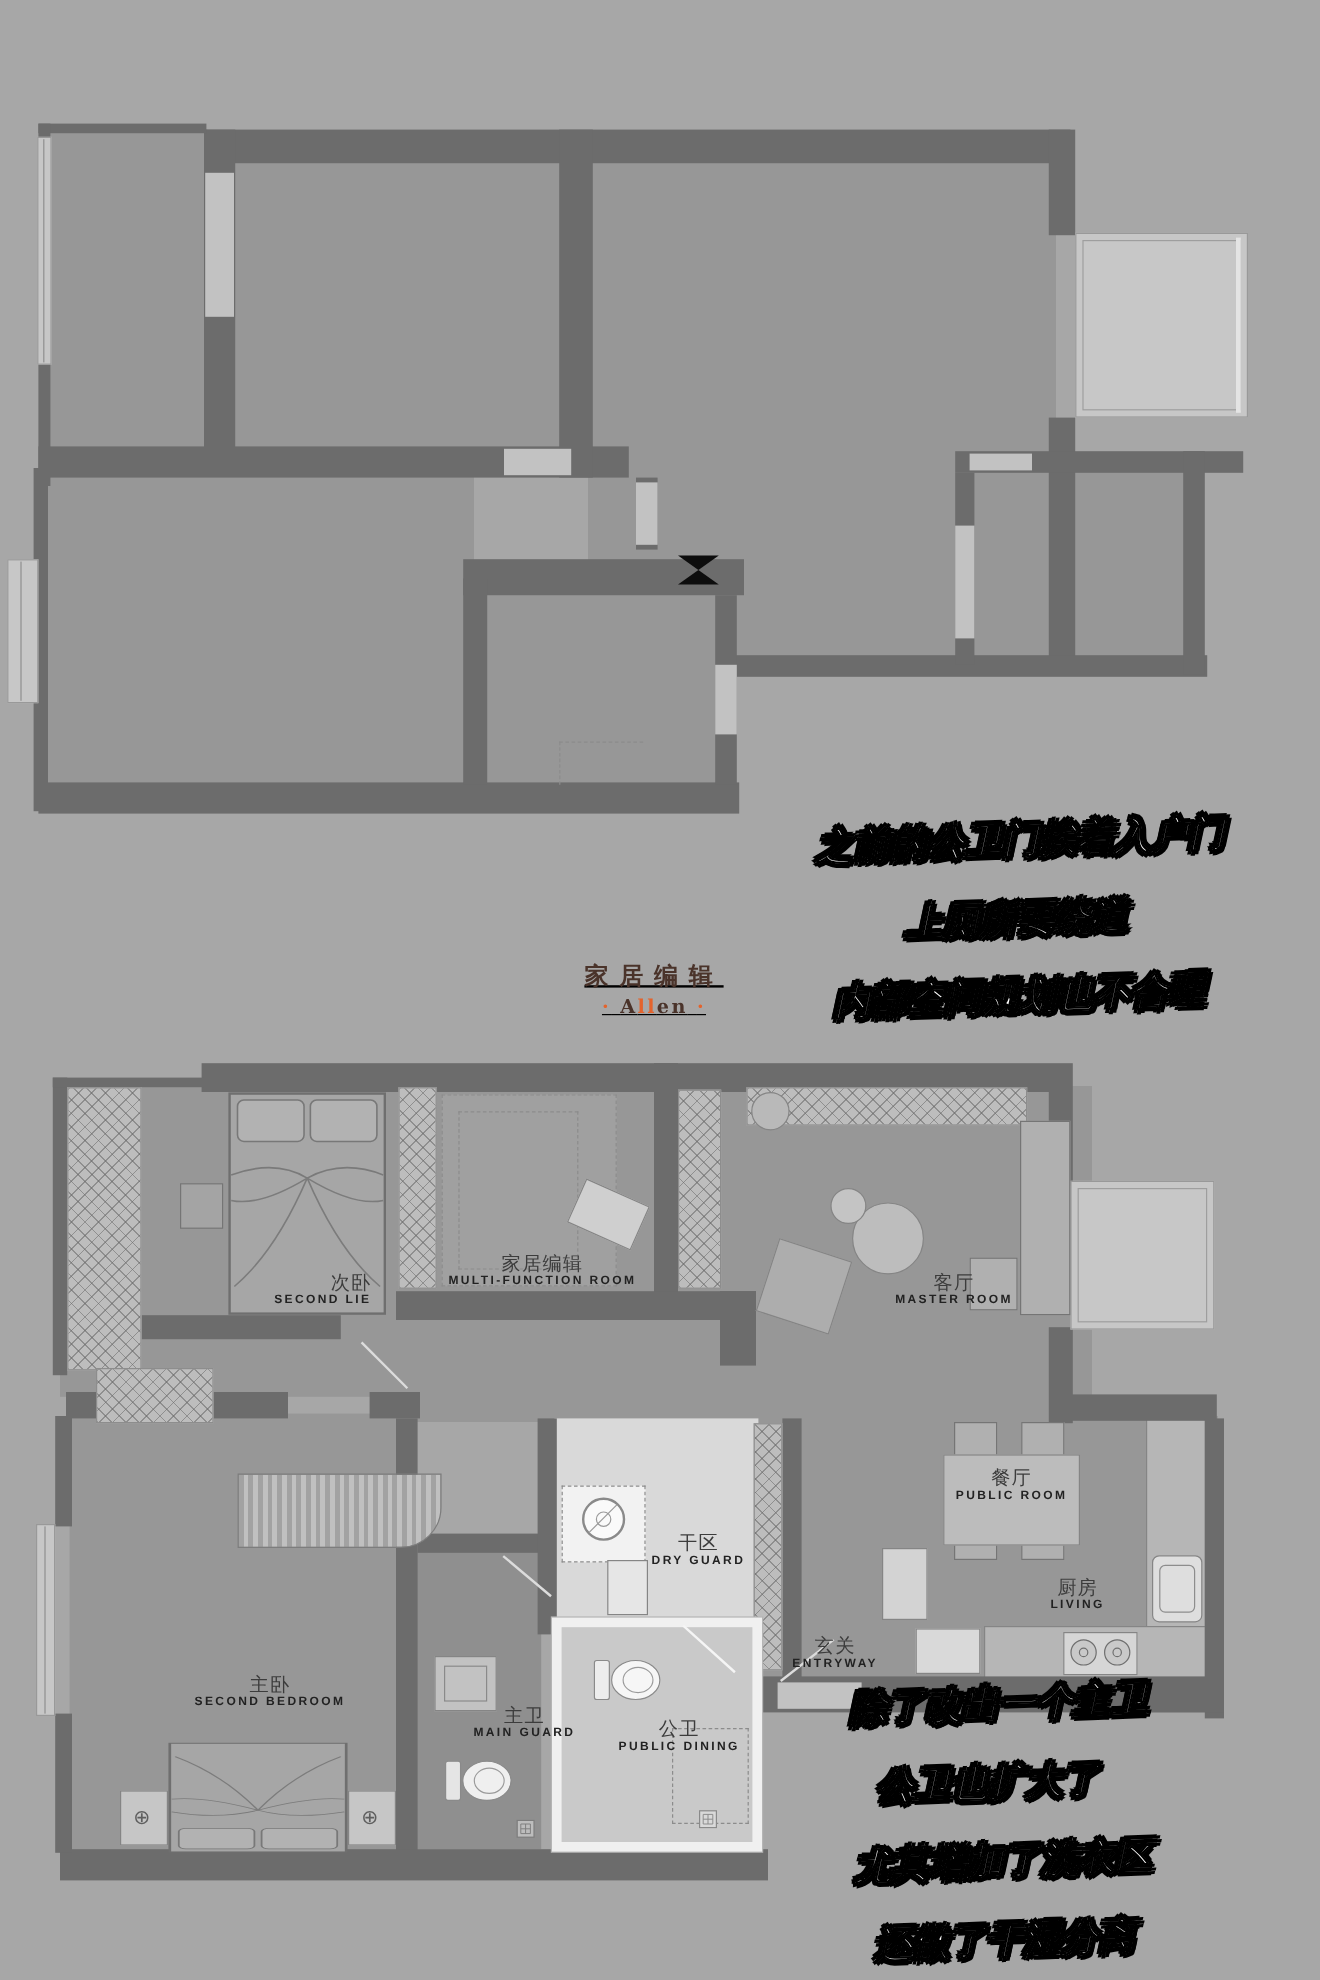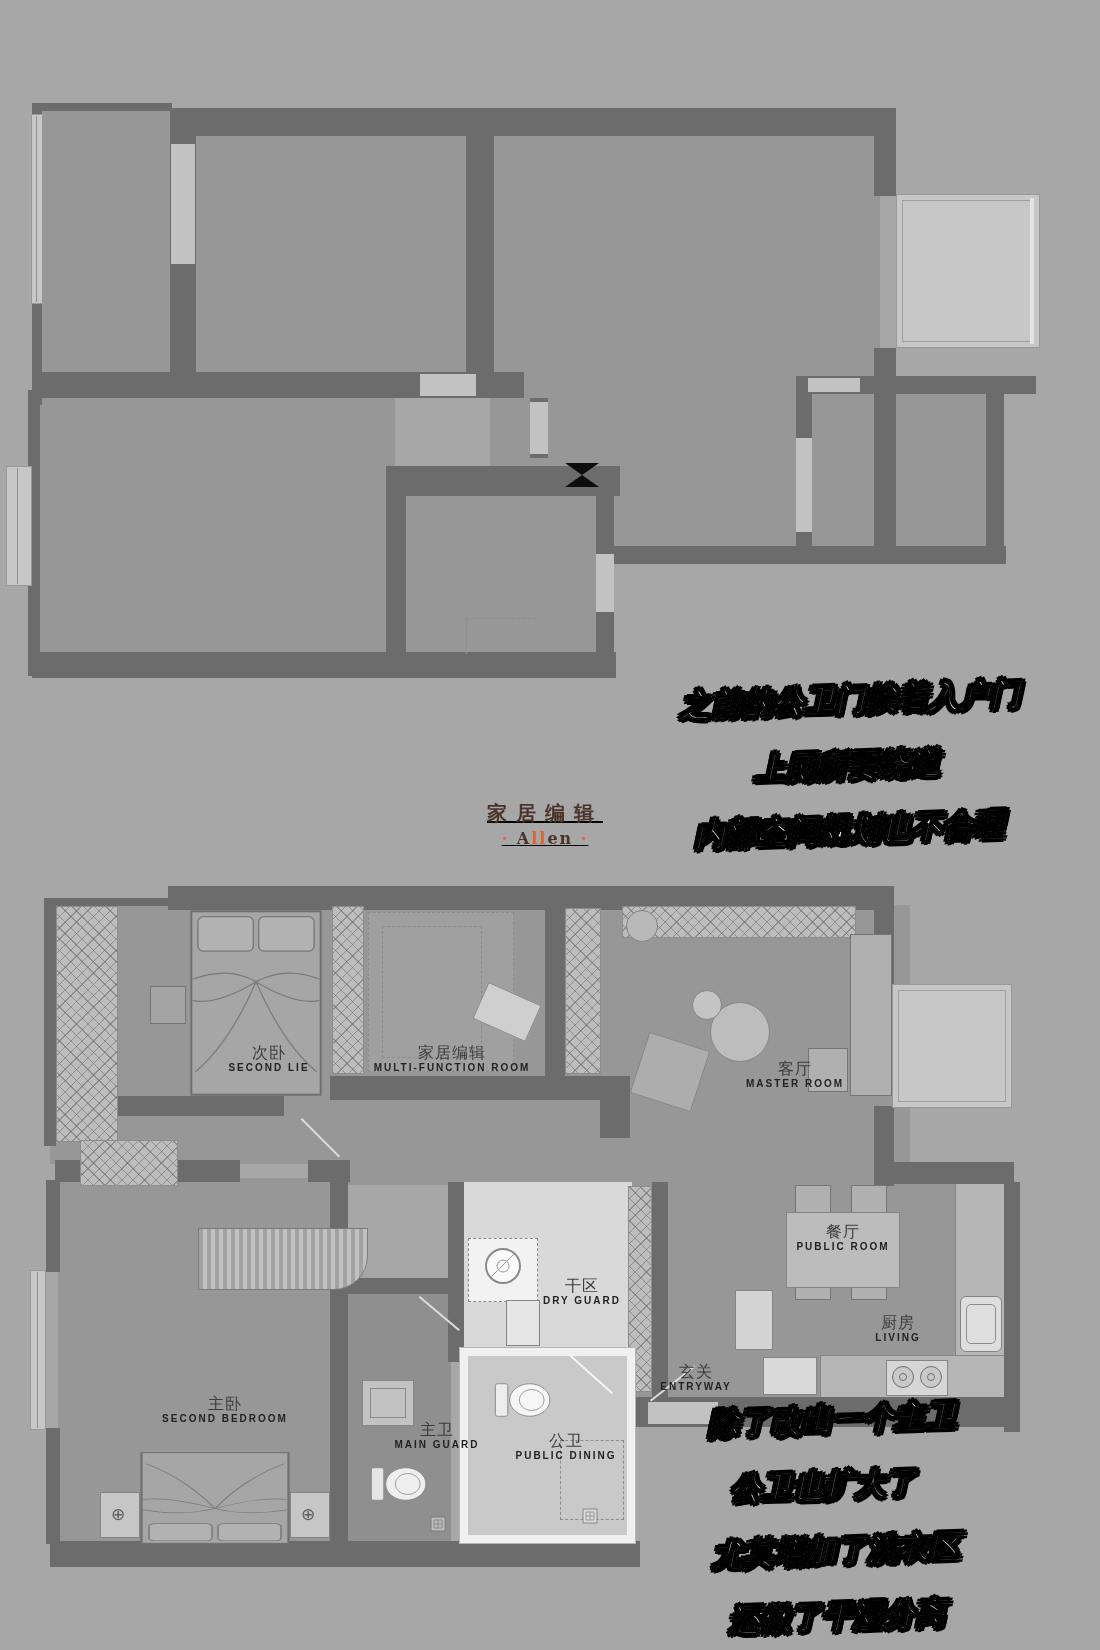--- a/index.html
+++ b/index.html
@@ -232,21 +232,21 @@
       <rect x="52" y="5" width="42" height="26" rx="4" fill="#b2b2b2" stroke="#787878"></rect>
       <path d="M2,52 Q30,42 50,54 Q72,42 98,52" fill="none" stroke="#7a7a7a"></path>
       <path d="M50,54 Q20,72 2,68 M50,54 Q80,72 98,68 M50,54 Q30,100 4,122 M50,54 Q70,100 96,122" fill="none" stroke="#7c7c7c"></path>
     </svg>
     <div class="fuL" style="left:70px;top:612px;width:40px;height:46px;background:#c6c6c6;"></div>
     <div class="lamp" style="left:81px;top:626px;">⊕</div>
     <div class="fuL" style="left:260px;top:612px;width:40px;height:46px;background:#c6c6c6;"></div>
     <div class="lamp" style="left:271px;top:626px;">⊕</div>
     <div class="dline" style="left:272px;top:238px;width:54px;transform:rotate(45deg);"></div>
 
-    <div class="rm" style="left:239px;top:164px;">
+    <div class="rm" style="left:239px;top:180px;text-align:right;">
       <div class="zh">次卧</div>
       <div class="en">SECOND LIE</div>
     </div>
     <div class="rm" style="left:422px;top:164px;">
       <div class="zh">家居编辑</div>
       <div class="en">MULTI-FUNCTION ROOM</div>
     </div>
     <div class="rm" style="left:765px;top:180px;">
       <div class="zh">客厅</div>
       <div class="en">MASTER ROOM</div>

